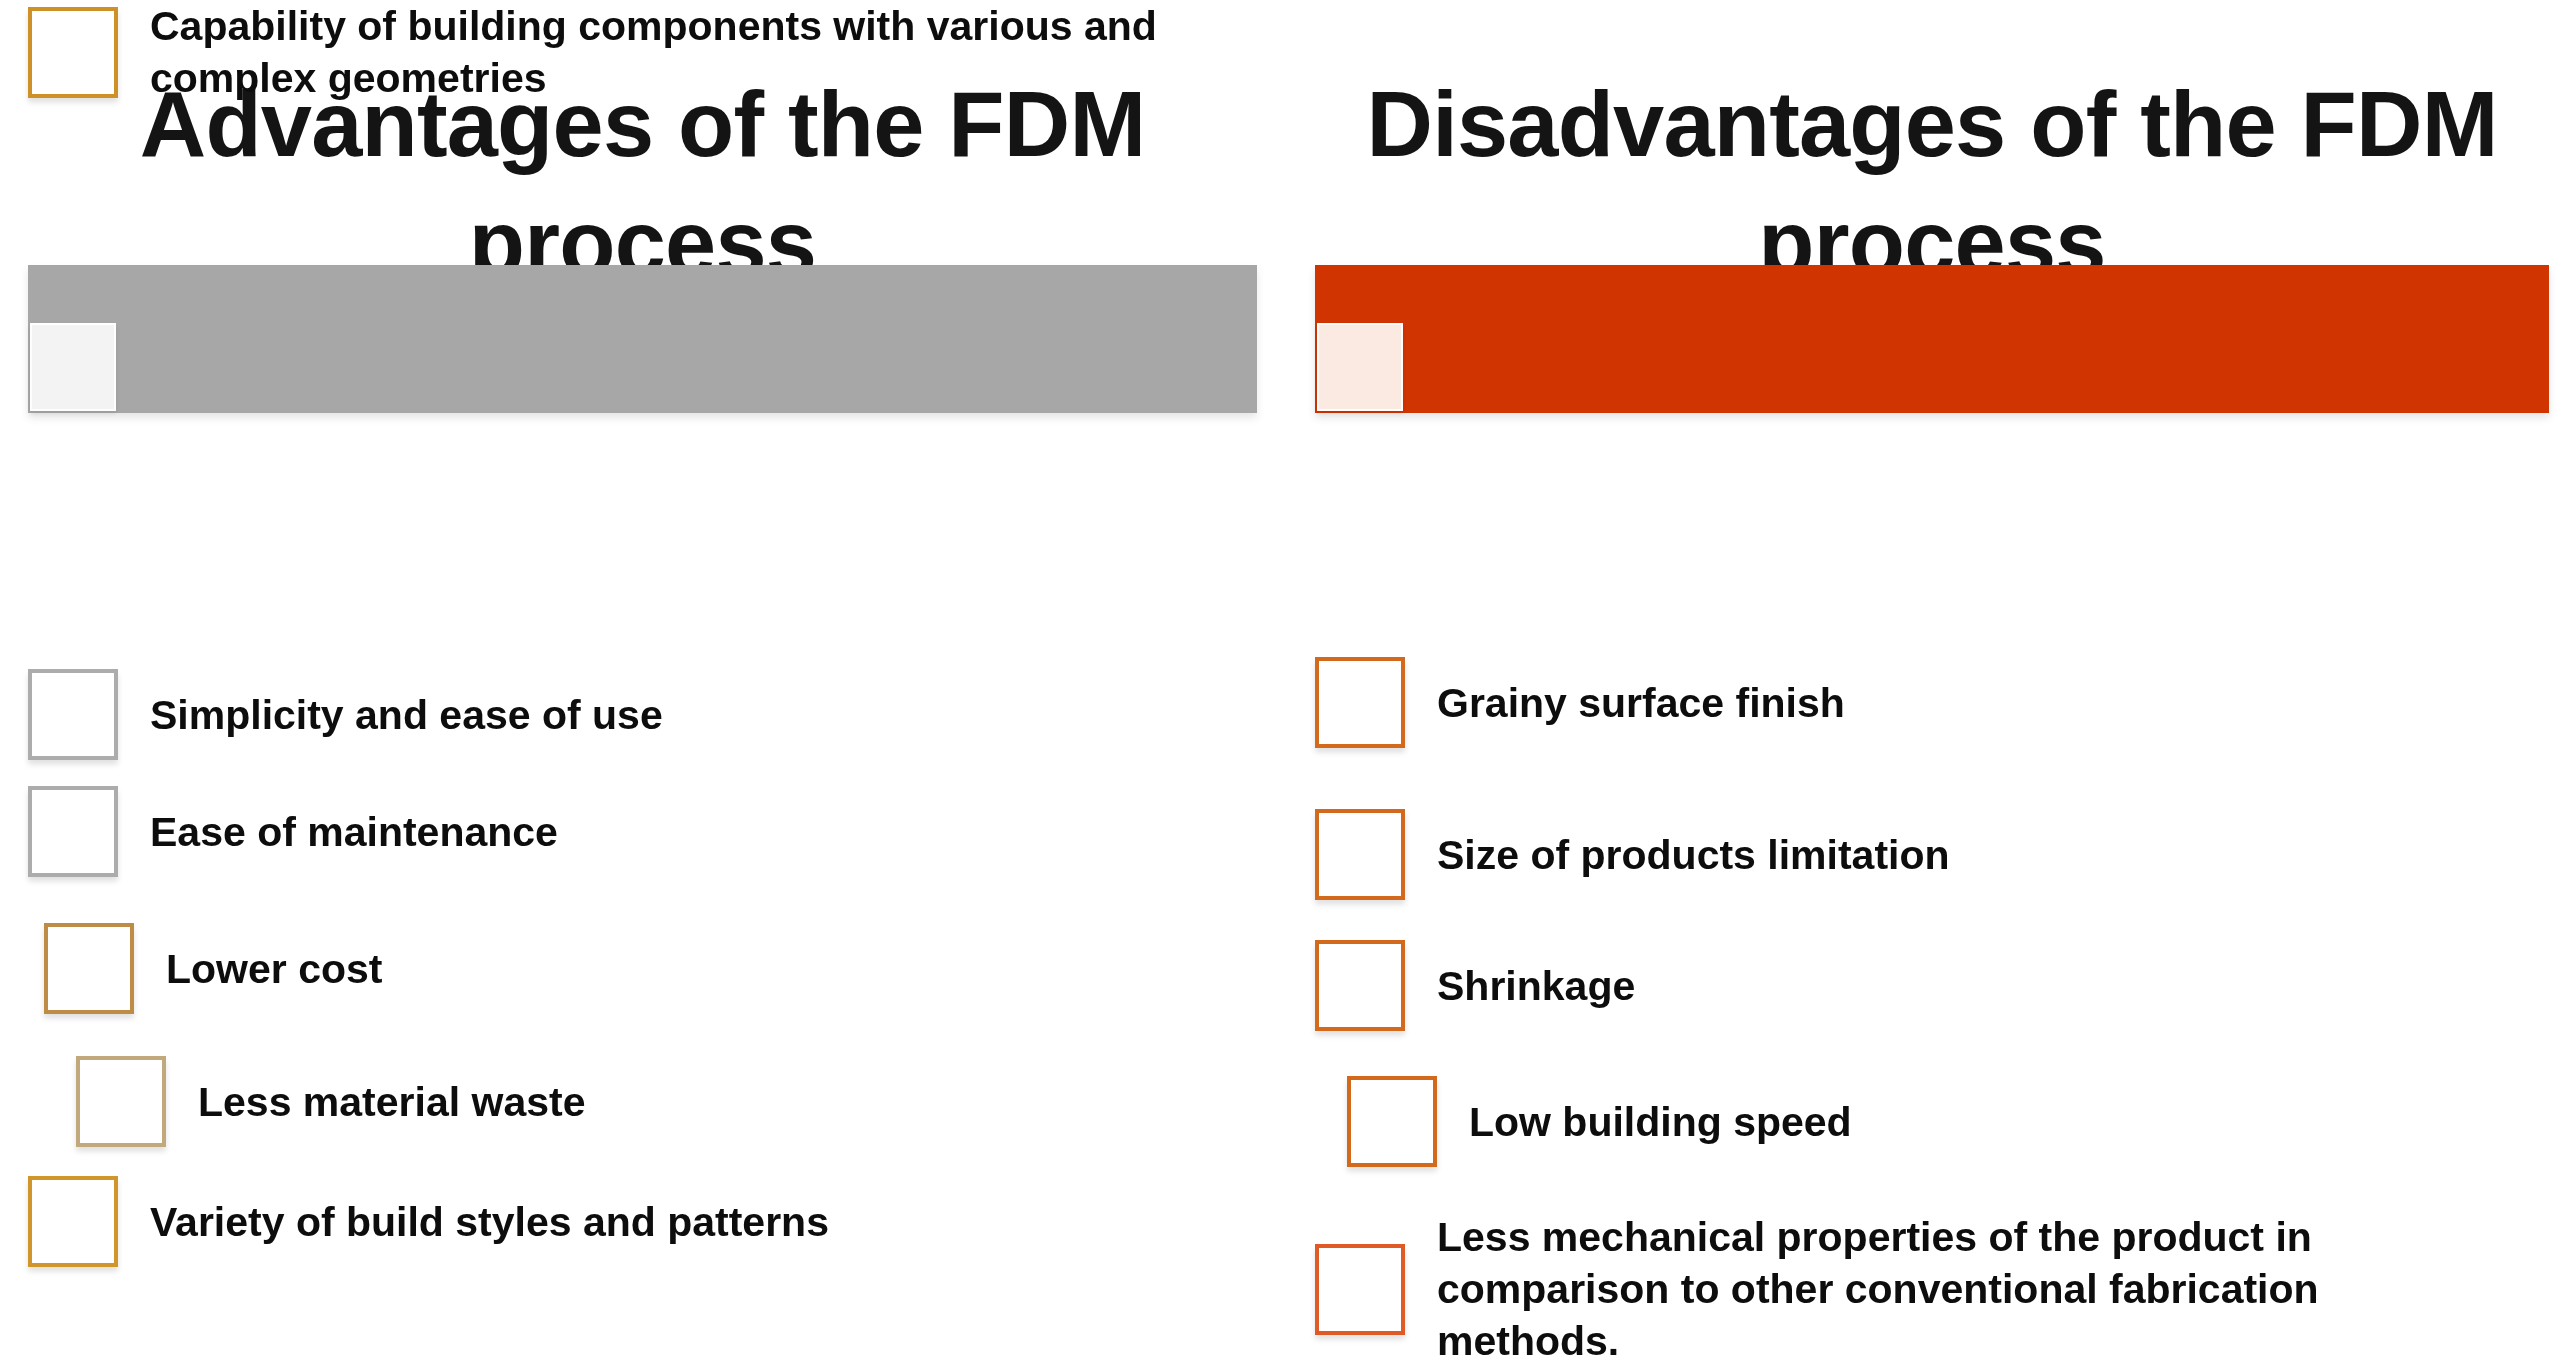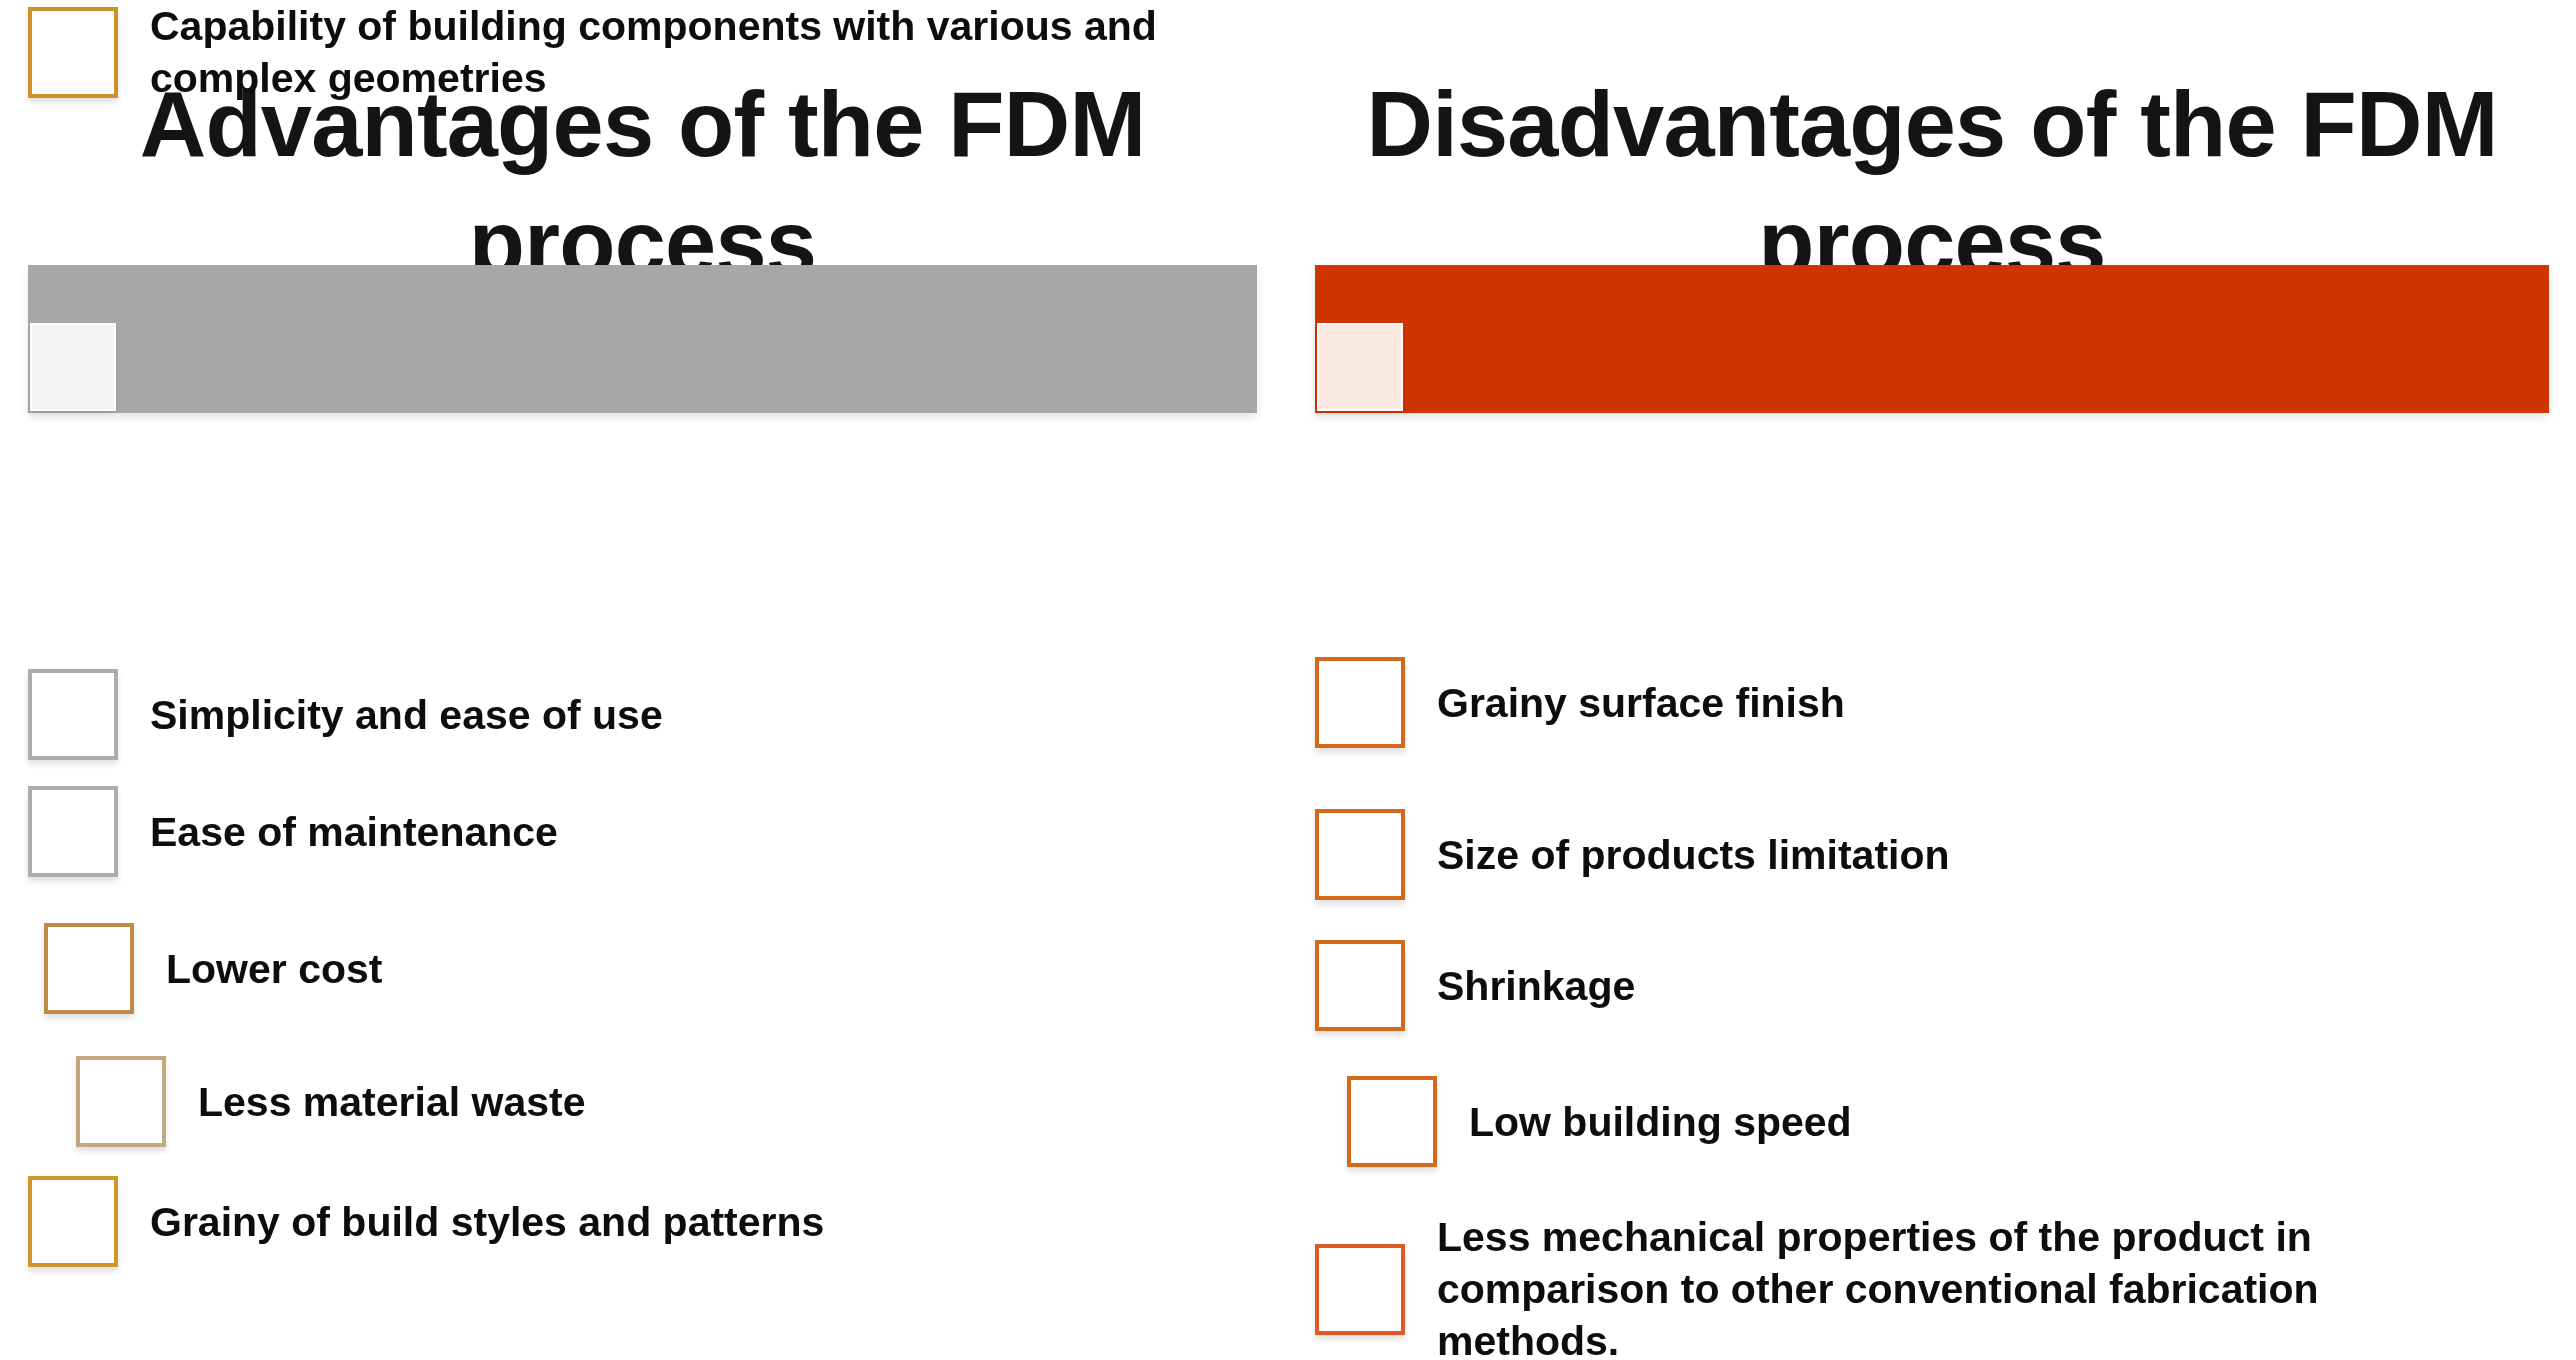--- a/index.html
+++ b/index.html
@@ -88,21 +88,21 @@
   <div class="row">
     <span class="checkbox" style="border-color: rgb(190, 140, 68);"></span>
     <span class="label">Lower cost</span>
   </div>
   <div class="row">
     <span class="checkbox" style="border-color: rgb(194, 168, 125);"></span>
     <span class="label">Less material waste</span>
   </div>
   <div class="row">
     <span class="checkbox" style="border-color: rgb(208, 149, 43);"></span>
-    <span class="label">Grainy of build styles and patterns</span>
+    <span class="label">Variety of build styles and patterns</span>
   </div>
   <div class="row">
     <span class="checkbox" style="border-color: rgb(206, 145, 39);"></span>
     <span class="label">Capability of building components with various and
 complex geometries</span>
   </div>
 </section>
 
 <section class="column col-right">
   <h1 class="title">Disadvantages of the FDM

